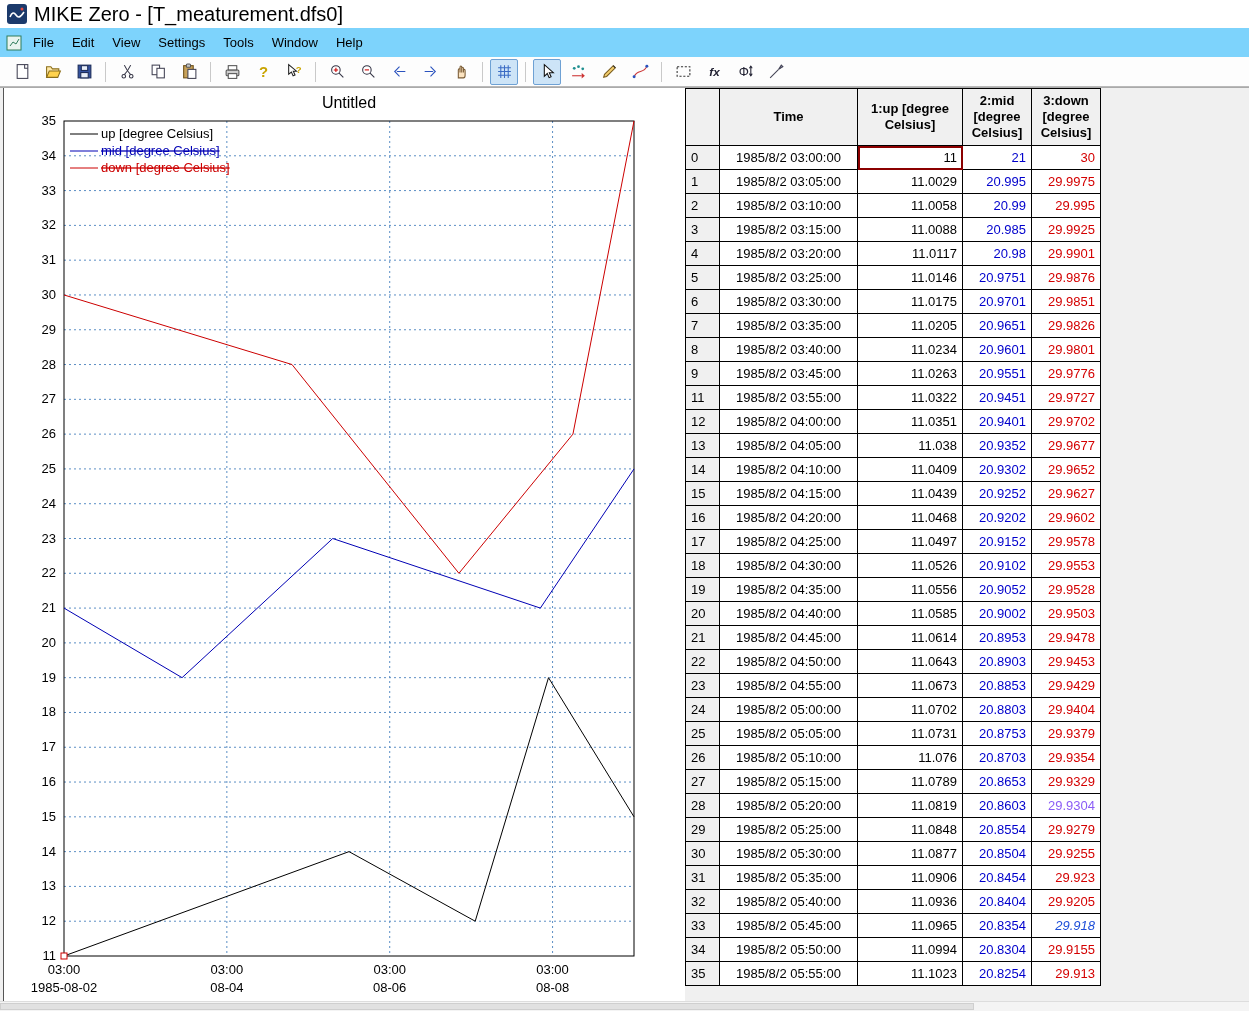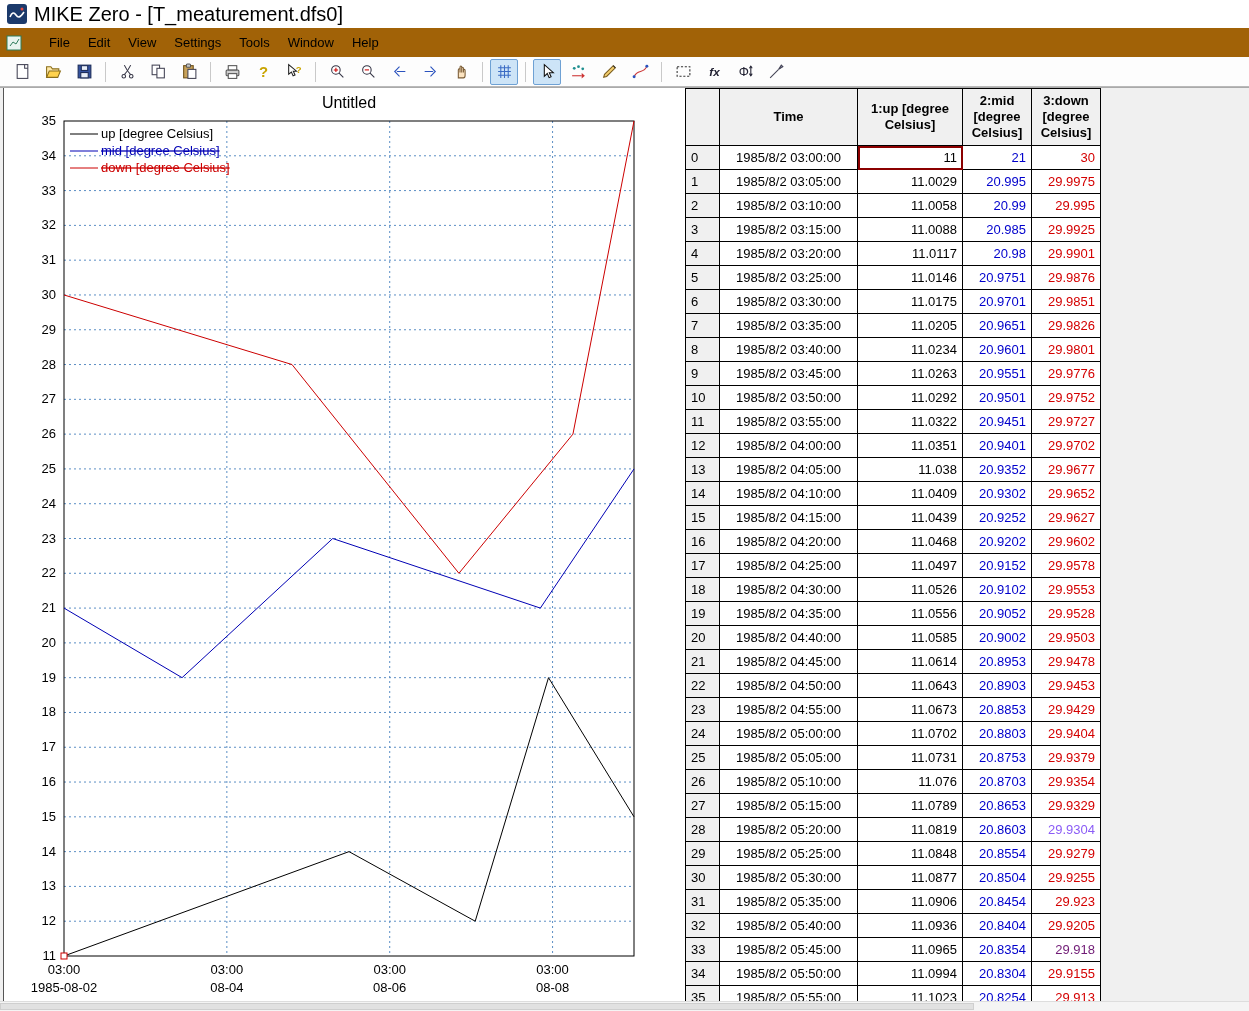--- a/index.html
+++ b/index.html
@@ -1,20 +1,20 @@
 <!DOCTYPE html>
 <html style="--sel-color: #8b0000;"><head>
 <meta charset="utf-8">
 <style>
   html,body{margin:0;padding:0;}
   body{width:1249px;height:1011px;overflow:hidden;background:#fff;
        font-family:"Liberation Sans",sans-serif;font-size:13px;color:#000;position:relative;}
   .titlebar{height:28px;display:flex;align-items:center;gap:7px;padding-left:7px;background:#fff;}
   .titlebar .title{font-size:20px;}
-  .menubar{height:29px;display:flex;align-items:center;gap:18px;padding-left:6px;background:#a16207;}
+  .menubar{height:29px;display:flex;align-items:center;gap:2px;padding-left:6px;background:#7dd3fc;}
   .menu-item{padding:4px 9px;cursor:default;}
   .toolbar{height:29px;display:flex;align-items:center;padding-left:8px;gap:3px;background:#fdfdfd;
            border-bottom:1px solid #b9b9b9;}
   .tb-btn{width:26px;height:24px;display:flex;align-items:center;justify-content:center;
           border:1px solid transparent;border-radius:2px;}
   .tb-btn.pressed{background:#cde4f7;border:1px solid #6ea1d4;}
   .tb-sep{width:1px;height:20px;background:#c9c9c9;margin:0 4px;}
   .main{position:absolute;top:87px;left:0;right:0;bottom:9px;background:#f0f0f0;border-top:1px solid #aaa;}
   .chart-pane{position:absolute;left:3px;top:0;bottom:0;width:681px;background:#fff;border-left:1px solid #555;}
   svg text{font-family:"Liberation Sans",sans-serif;}
@@ -369,27 +369,20 @@
             <td class="down" style="color: rgb(212, 0, 0);">29.9801</td>
           </tr>
           <tr>
             <th class="index">9</th>
             <td class="time">1985/8/2 03:45:00</td>
             <td class="up">11.0263</td>
             <td class="mid" style="color: rgb(0, 0, 204);">20.9551</td>
             <td class="down" style="color: rgb(212, 0, 0);">29.9776</td>
           </tr>
           <tr>
-            <th class="index">10</th>
-            <td class="time">1985/8/2 03:50:00</td>
-            <td class="up">11.0292</td>
-            <td class="mid" style="color: rgb(0, 0, 204);">20.9501</td>
-            <td class="down" style="color: rgb(212, 0, 0);">29.9752</td>
-          </tr>
-          <tr>
             <th class="index">11</th>
             <td class="time">1985/8/2 03:55:00</td>
             <td class="up">11.0322</td>
             <td class="mid" style="color: rgb(0, 0, 204);">20.9451</td>
             <td class="down" style="color: rgb(212, 0, 0);">29.9727</td>
           </tr>
           <tr>
             <th class="index">12</th>
             <td class="time">1985/8/2 04:00:00</td>
             <td class="up">11.0351</td>
@@ -534,21 +527,21 @@
             <td class="time">1985/8/2 05:40:00</td>
             <td class="up">11.0936</td>
             <td class="mid" style="color: rgb(0, 0, 204);">20.8404</td>
             <td class="down" style="color: rgb(212, 0, 0);">29.9205</td>
           </tr>
           <tr>
             <th class="index">33</th>
             <td class="time">1985/8/2 05:45:00</td>
             <td class="up">11.0965</td>
             <td class="mid" style="color: rgb(0, 0, 204);">20.8354</td>
-            <td class="down" style="color: #701a75;">29.918</td>
+            <td class="down" style="color: #1d4ed8; font-style: italic;">29.918</td>
           </tr>
           <tr>
             <th class="index">34</th>
             <td class="time">1985/8/2 05:50:00</td>
             <td class="up">11.0994</td>
             <td class="mid" style="color: rgb(0, 0, 204);">20.8304</td>
             <td class="down" style="color: rgb(212, 0, 0);">29.9155</td>
           </tr>
           <tr>
             <th class="index">35</th>

